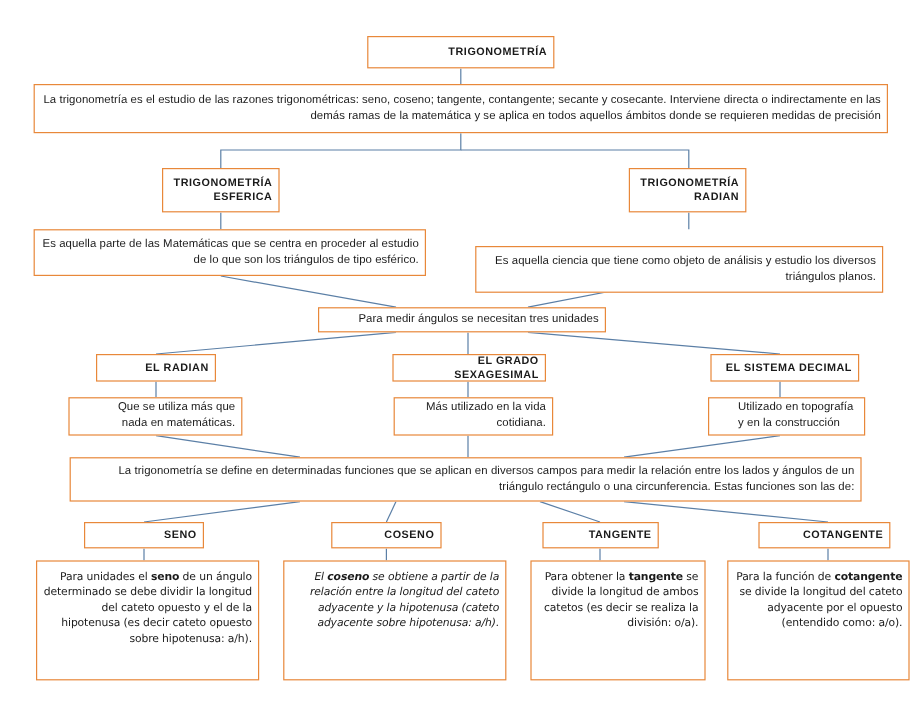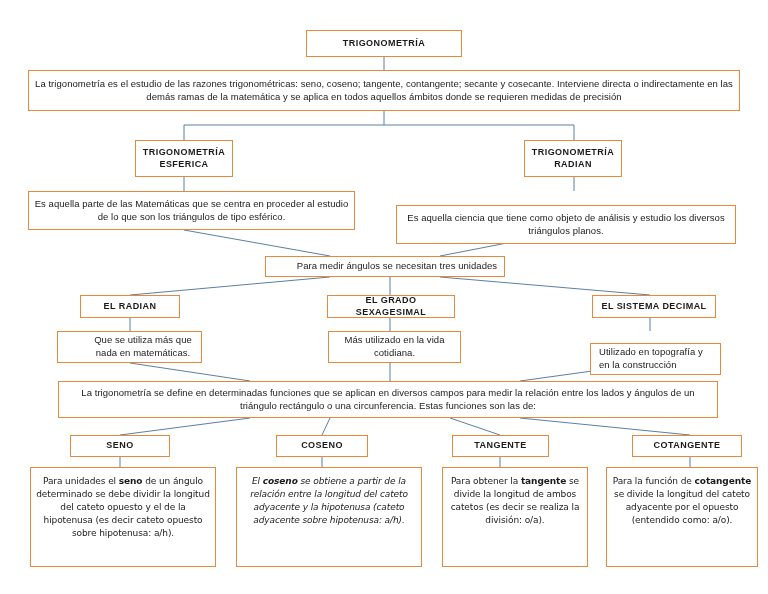--- a/index.html
+++ b/index.html
@@ -24,21 +24,21 @@
     pointer-events: none;
   }
   .node {
     position: absolute;
     box-sizing: border-box;
     border: 1px solid #e8883a;
     background: #ffffff;
     display: flex;
     align-items: center;
     justify-content: center;
-    text-align: center;
+    text-align: right;
     color: #1a1a1a;
     line-height: 1.32;
     padding: 3px 5px;
     z-index: 2;
   }
   .node .txt { display: block; width: 100%; }
   
   .cap {
     font-size: 9px;
     letter-spacing: 0.45px;
@@ -52,21 +52,21 @@
   
   .fn-desc {
     font-family: "DejaVu Sans", sans-serif;
     font-size: 9px;
     line-height: 1.45;
     letter-spacing: -0.1px;
     align-items: flex-start;
     padding-top: 7px;
   }
   .fn-desc b { font-weight: 700; }
-  .left-align { justify-content: flex-start; text-align: left; padding-left: 8px; margin-top: 12px; }
+  .left-align { justify-content: flex-start; text-align: left; padding-left: 24px; }
 </style>
 </head>
 <body>
 
 <div id="canvas">
 
   <svg id="connectors" viewBox="0 0 768 594" xmlns="http://www.w3.org/2000/svg">
     <g fill="none" stroke="#5b7fa6" stroke-width="1">
 
       <path d="M 384 57 L 384 70"></path>

